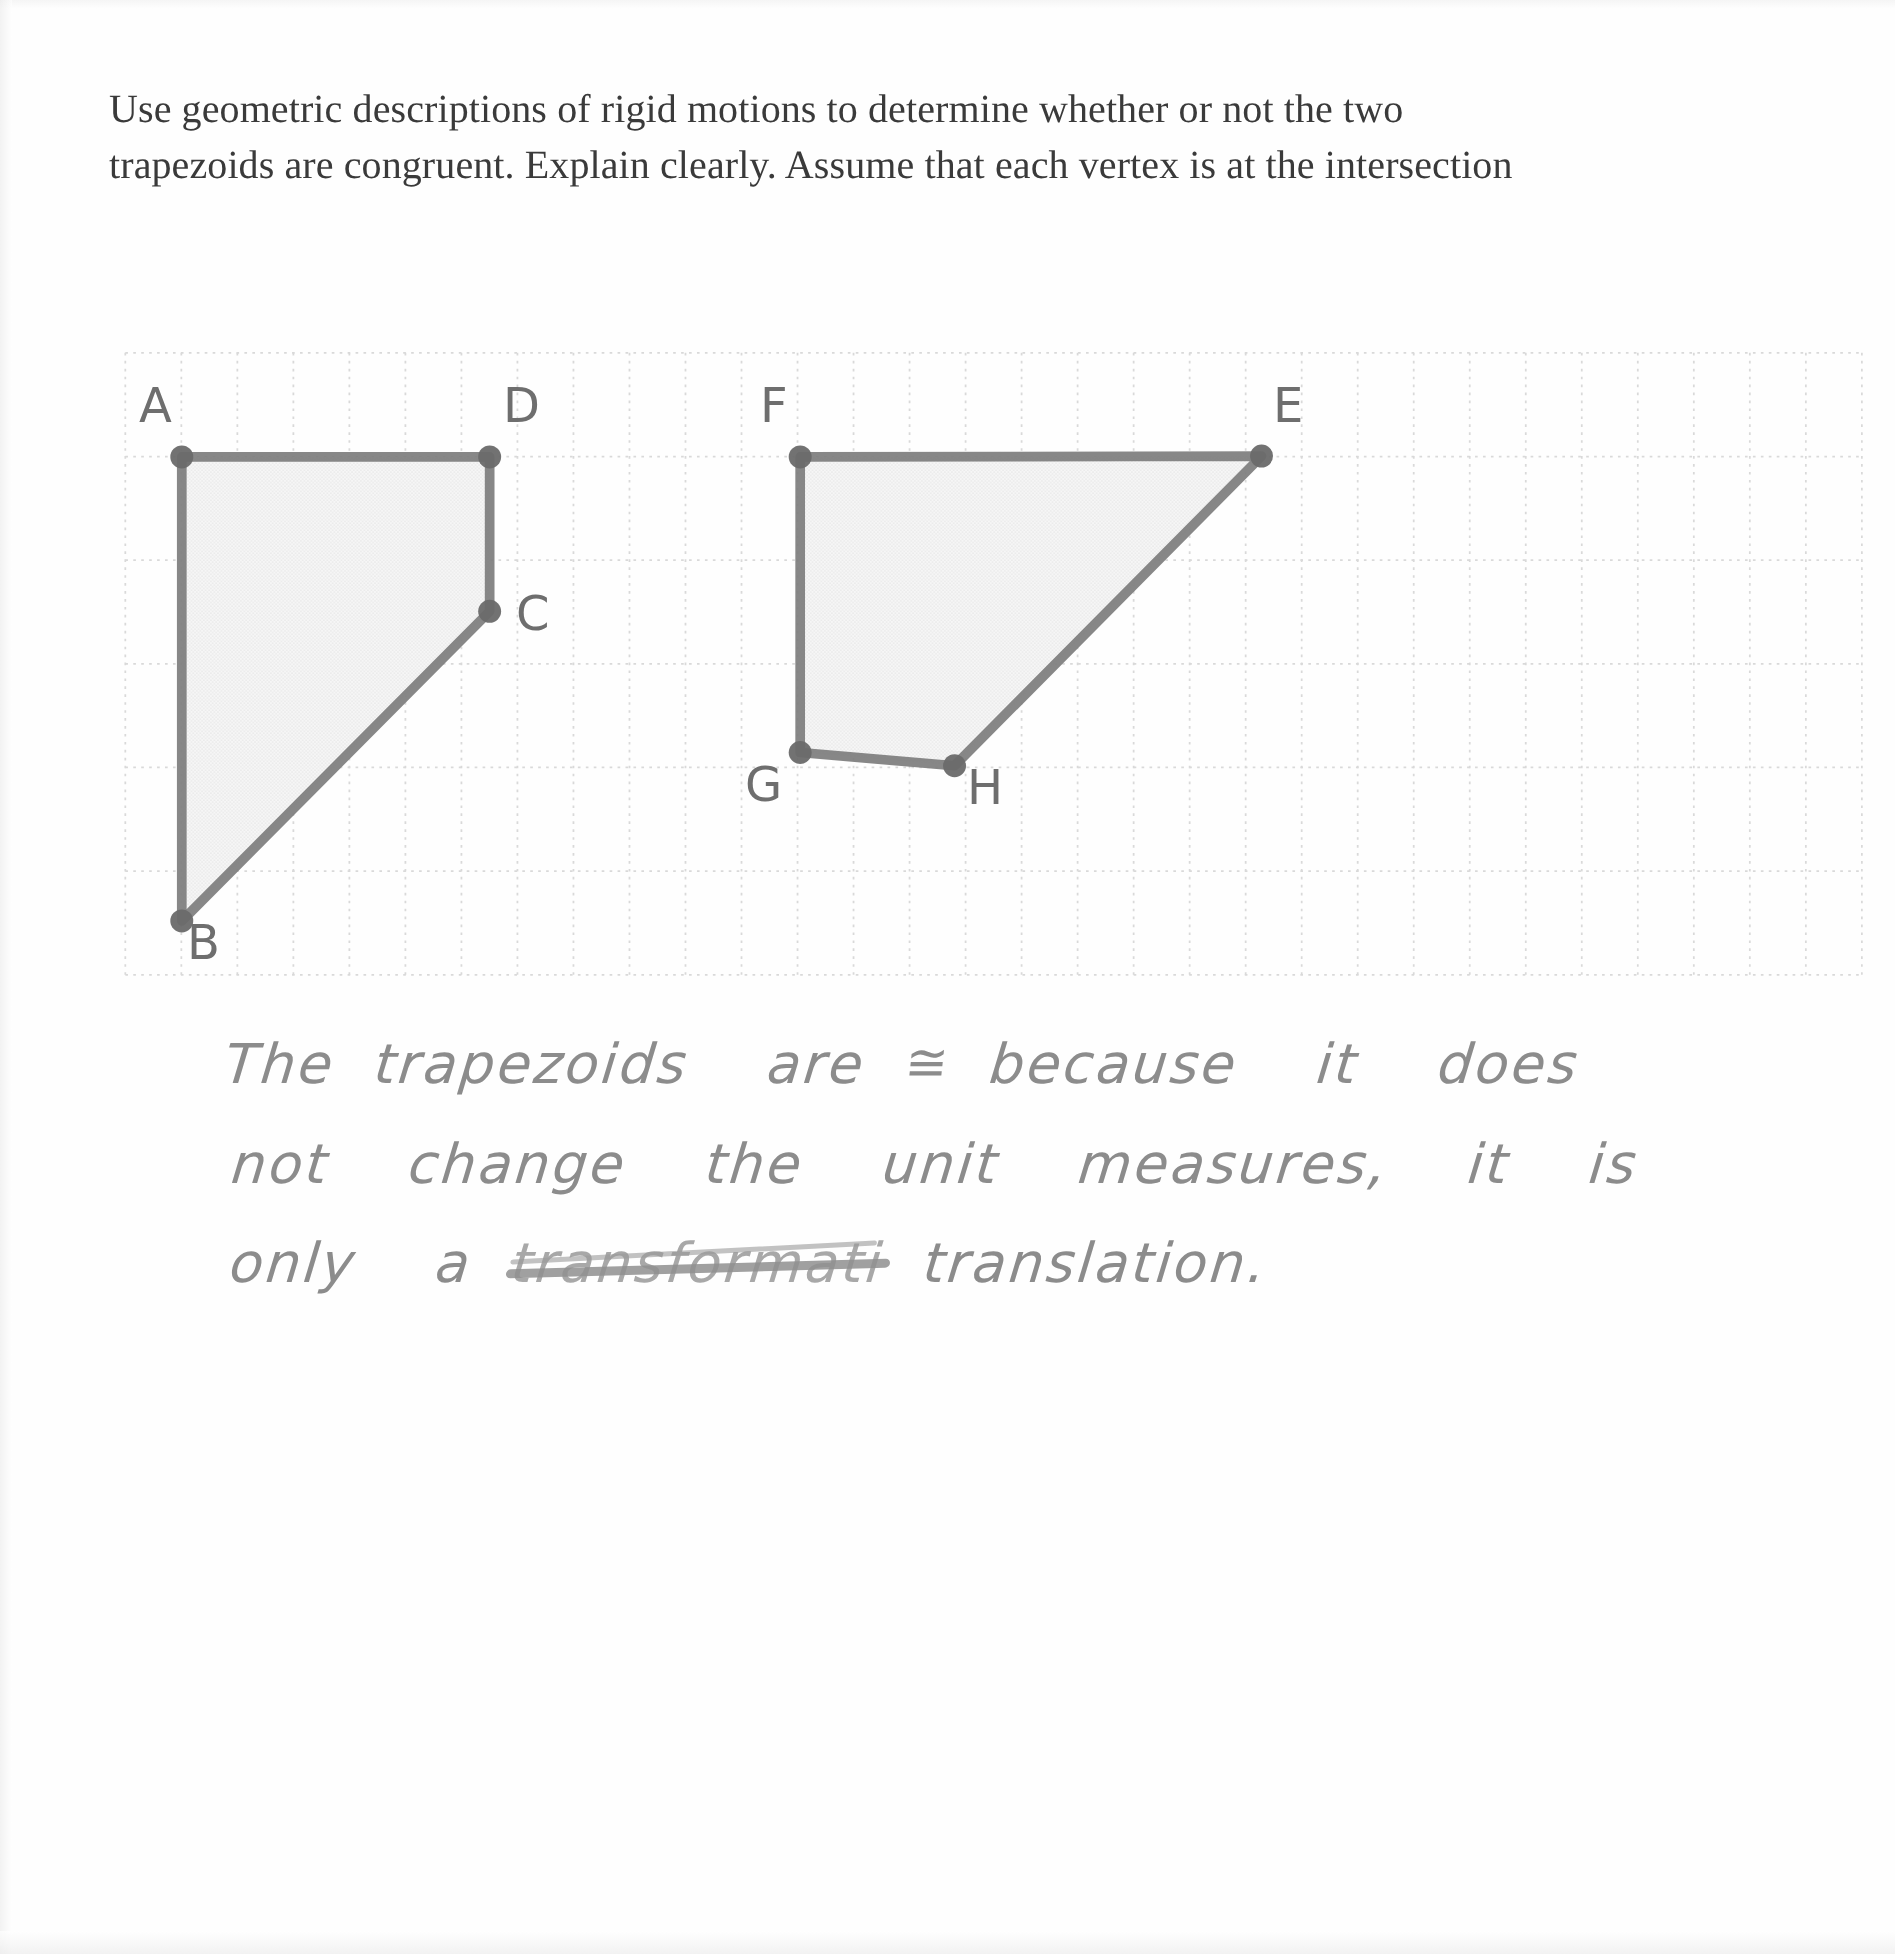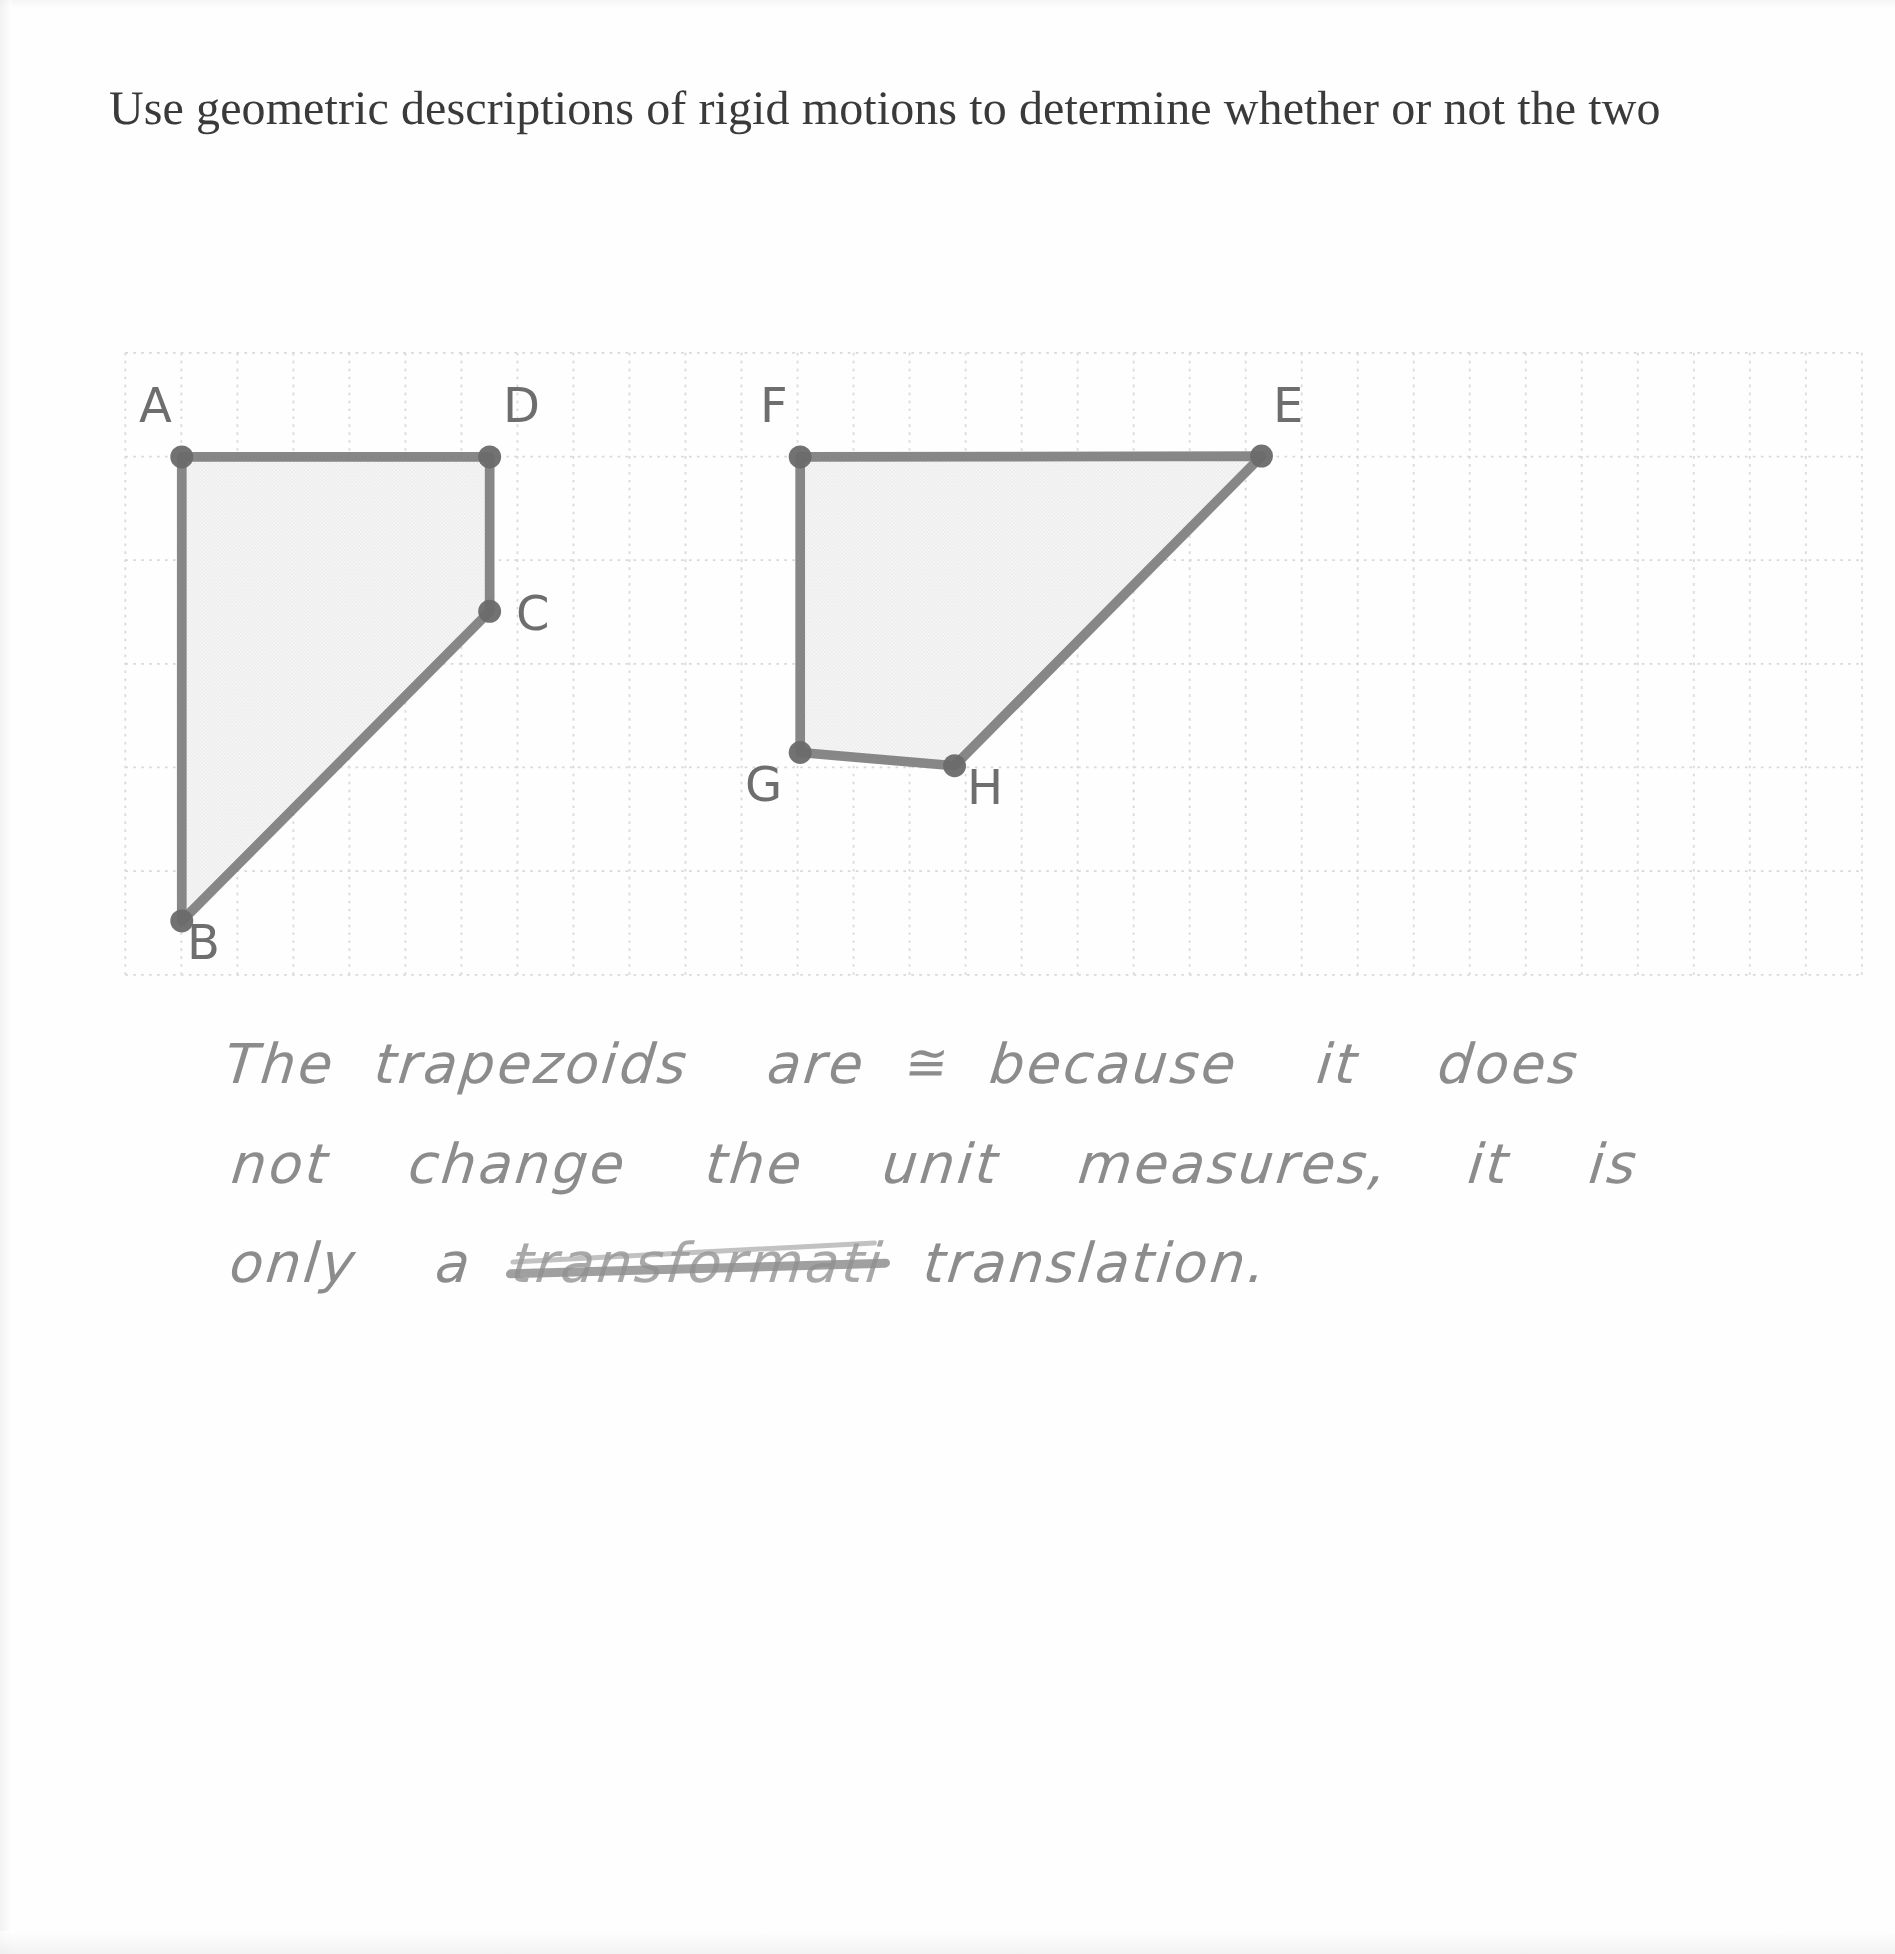--- a/index.html
+++ b/index.html
@@ -44,21 +44,21 @@
     background: linear-gradient(to top, #ededed, #ffffff);
     opacity: .7;
   }
 
   
   .prompt {
     position: absolute;
     left: 109px;
     top: 81px;
     width: 1597px;
-    font-size: 48px;
+    font-size: 40px;
     line-height: 56px;
     color: #3a3a3a;
     letter-spacing: 0.1px;
     text-rendering: geometricPrecision;
   }
   .prompt-line { display: block; white-space: pre; }
 
   
   .figure {
     position: absolute;
@@ -144,20 +144,21 @@
 </head>
 <body>
 
 <div class="page-sheet"></div>
 <div class="scan-edge-top"></div>
 <div class="scan-edge-left"></div>
 <div class="scan-edge-bottom"></div>
 
 <div class="prompt">
   <span class="prompt-line">Use geometric descriptions of rigid motions to determine whether or not the two</span>
+  <span class="prompt-line">trapezoids are congruent. Explain clearly. Assume that each vertex is at the intersection</span>
 </div>
 
 <div class="figure">
   <svg width="1895" height="1954" viewBox="0 0 2148 2215" xmlns="http://www.w3.org/2000/svg">
     <defs>
       <pattern id="shade" width="4" height="4" patternUnits="userSpaceOnUse">
         <rect width="4" height="4" fill="#f6f6f6"></rect>
         <circle cx="1" cy="1" r="0.62" fill="#cfcfcf"></circle>
         <circle cx="3" cy="3" r="0.62" fill="#cfcfcf"></circle>
       </pattern>

